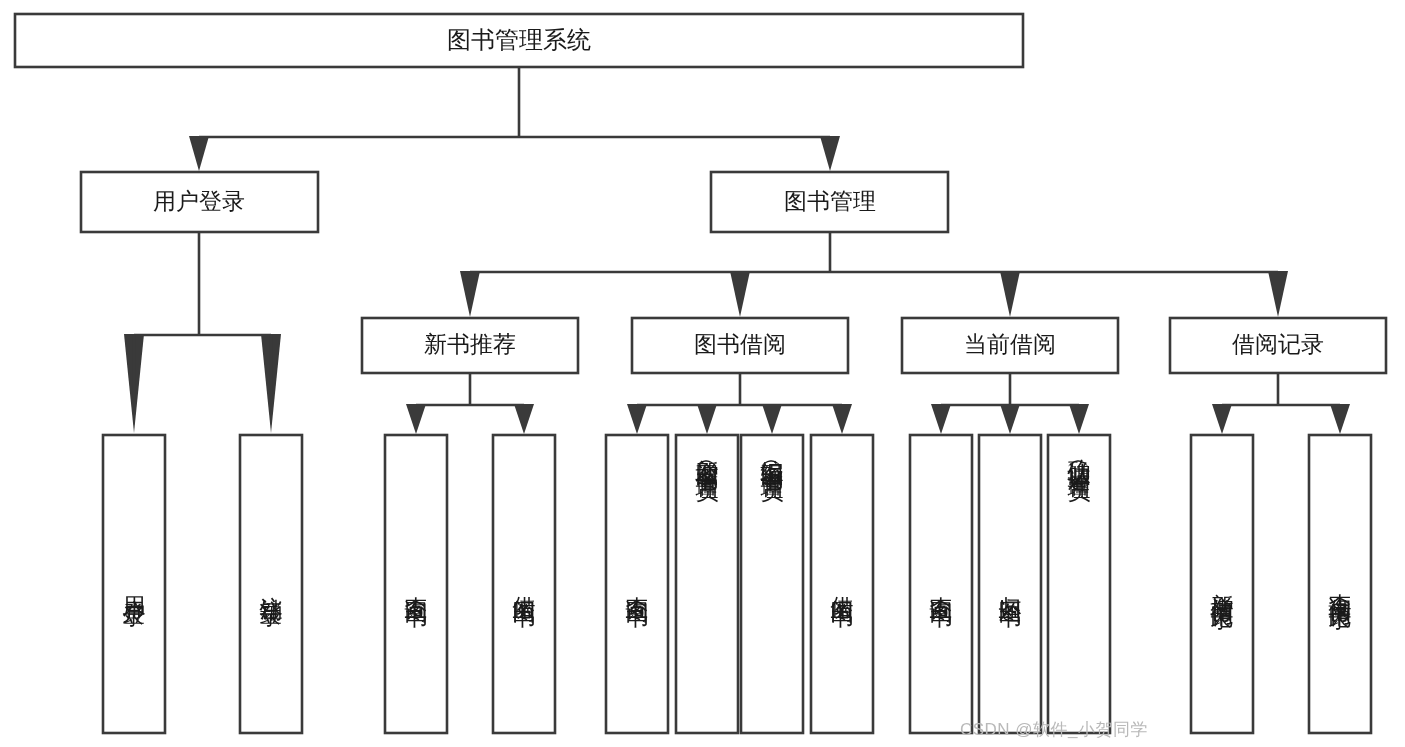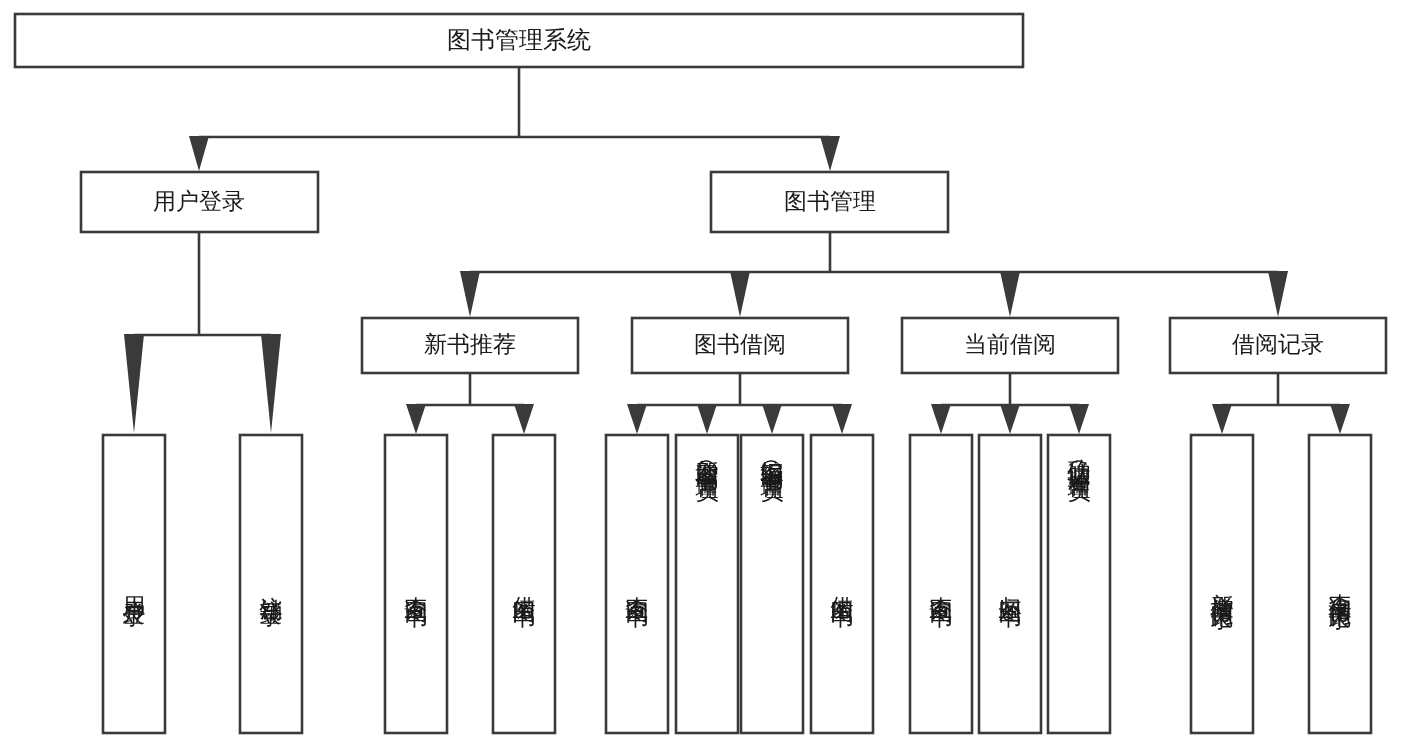--- a/index.html
+++ b/index.html
@@ -232,14 +232,15 @@
   </div>
 
   <div class="vtext-wrap" style="left:1191px; top:435px; width:62px; height:298px; align-items:center;">
     <span class="vtext">新增借阅记录</span>
   </div>
 
   <div class="vtext-wrap" style="left:1309px; top:435px; width:62px; height:298px; align-items:center;">
     <span class="vtext">查询借阅记录</span>
   </div>
 
+  <div class="watermark">CSDN @软件_小贺同学</div>
 
 </div>
 
 </body></html>

